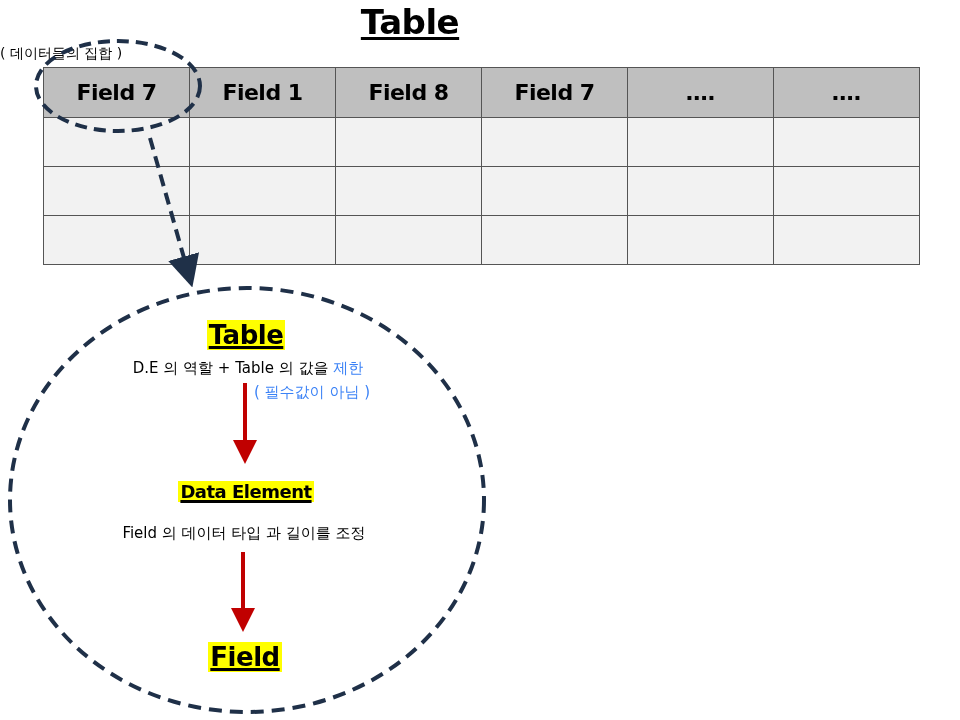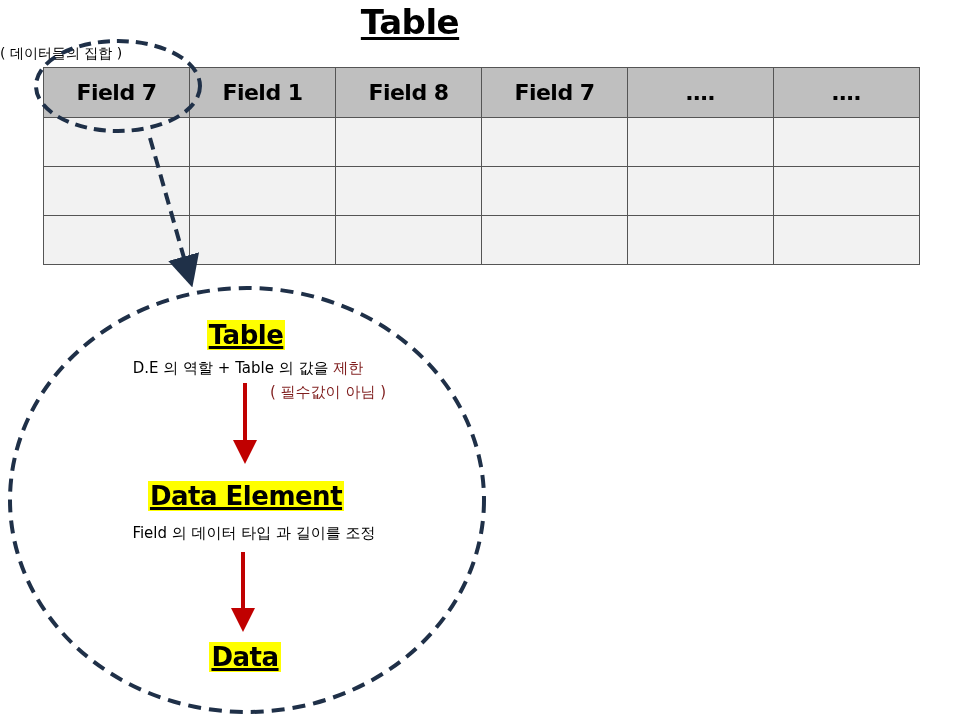--- a/index.html
+++ b/index.html
@@ -31,21 +31,21 @@
   svg.overlay { position: absolute; left: 0; top: 0; }
   .label {
     position: absolute; text-align: center; white-space: nowrap;
   }
   .hl {
     background: #ffff00; font-weight: bold; font-family: "DejaVu Sans", sans-serif;
     text-decoration: underline; text-decoration-thickness: 3px; text-underline-offset: 2px;
     padding: 0 2px; letter-spacing: -0.5px;
   }
   .desc { font-size: 15px; }
-  .red { color: #7f1d1d; }
+  .red { color: #3b82f6; }
 </style>
 </head>
 <body>
 
 <div class="title">Table</div>
 <div class="subtitle">( 데이터들의 집합 )</div>
 
 <table class="grid">
   <thead>
     <tr>
@@ -104,22 +104,22 @@
   <line x1="245" y1="383" x2="245" y2="452" stroke="#c00000" stroke-width="4" marker-end="url(#redHead)"></line>
   <line x1="243" y1="552" x2="243" y2="620" stroke="#c00000" stroke-width="4" marker-end="url(#redHead)"></line>
 </svg>
 
 <div class="label" style="left:0; width:492px; top:320px;">
   <span class="hl" style="font-size:26px;">Table</span>
 </div>
 <div class="label desc" style="left:0; width:496px; top:359px;">
   <span>D.E 의 역할 + Table 의 값을 </span><span class="red">제한</span>
 </div>
-<div class="label desc red" style="left:270px; top:383px;">( 필수값이 아님 )</div>
+<div class="label desc red" style="left:254px; top:383px;">( 필수값이 아님 )</div>
 
 <div class="label" style="left:0; width:492px; top:481px;">
-  <span class="hl" style="font-size:26px;">Data Element</span>
+  <span class="hl" style="font-size:18px;">Data Element</span>
 </div>
-<div class="label desc" style="left:10px; width:488px; top:524px;">Field 의 데이터 타입 과 길이를 조정</div>
+<div class="label desc" style="left:0; width:488px; top:524px;">Field 의 데이터 타입 과 길이를 조정</div>
 
 <div class="label" style="left:0; width:490px; top:642px;">
-  <span class="hl" style="font-size:26px;">Data</span>
+  <span class="hl" style="font-size:26px;">Field</span>
 </div>
 
 </body></html>

